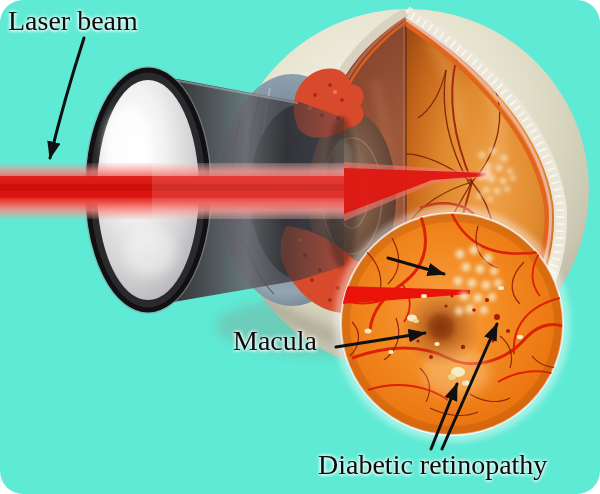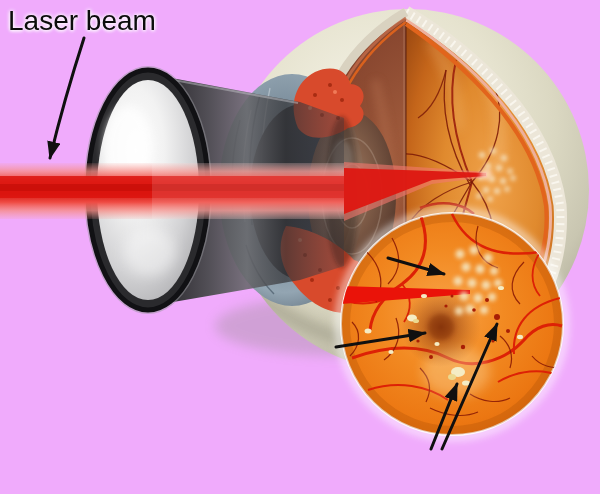--- a/index.html
+++ b/index.html
@@ -1,18 +1,19 @@
 <!DOCTYPE html>
 <html><head>
 <meta charset="utf-8">
 <style>
   html,body{margin:0;padding:0;background:#ffffff;}
   #stage{
-    position:relative;width:600px;height:494px;overflow:hidden;background:#f0abfc;
-    font-family:Liberation Sans, sans-serif;
+    position:relative;width:600px;height:494px;overflow:hidden;background:#5eead4;
+    font-family:Liberation Serif, serif;
+    border-radius:23px;
   }
   #stage svg{position:absolute;left:0;top:0;}
   .lbl{
     position:absolute;font-size:28px;line-height:1.05;color:#0c0c0c;white-space:nowrap;
     text-shadow:0 0 4px rgba(255,255,255,.95),0 0 4px rgba(255,255,255,.9),0 1px 3px rgba(255,255,255,.8);
     user-select:none;
   }
   #lbl-laser-beam{left:8px;top:6px;}
   #lbl-laser-spots{left:296px;top:224px;}
   #lbl-macula{left:233px;top:326px;}
@@ -319,13 +320,15 @@
   <g stroke="#101010" stroke-width="3" fill="none" stroke-linecap="round">
     <path d="M 84 38 Q 64 100 50 158" marker-end="url(#arr)"></path>
     <path d="M 388 258 L 444 274" marker-end="url(#arr)"></path>
     <path d="M 336 347 L 425 333" marker-end="url(#arr)"></path>
     <path d="M 442 449 L 497 324" marker-end="url(#arr)"></path>
     <path d="M 431 449 L 457 384" marker-end="url(#arr)"></path>
   </g>
 </svg>
 
   <div class="lbl" id="lbl-laser-beam">Laser beam</div>
+  <div class="lbl" id="lbl-macula">Macula</div>
+  <div class="lbl" id="lbl-dr">Diabetic retinopathy</div>
 </div>
 
 </body></html>

